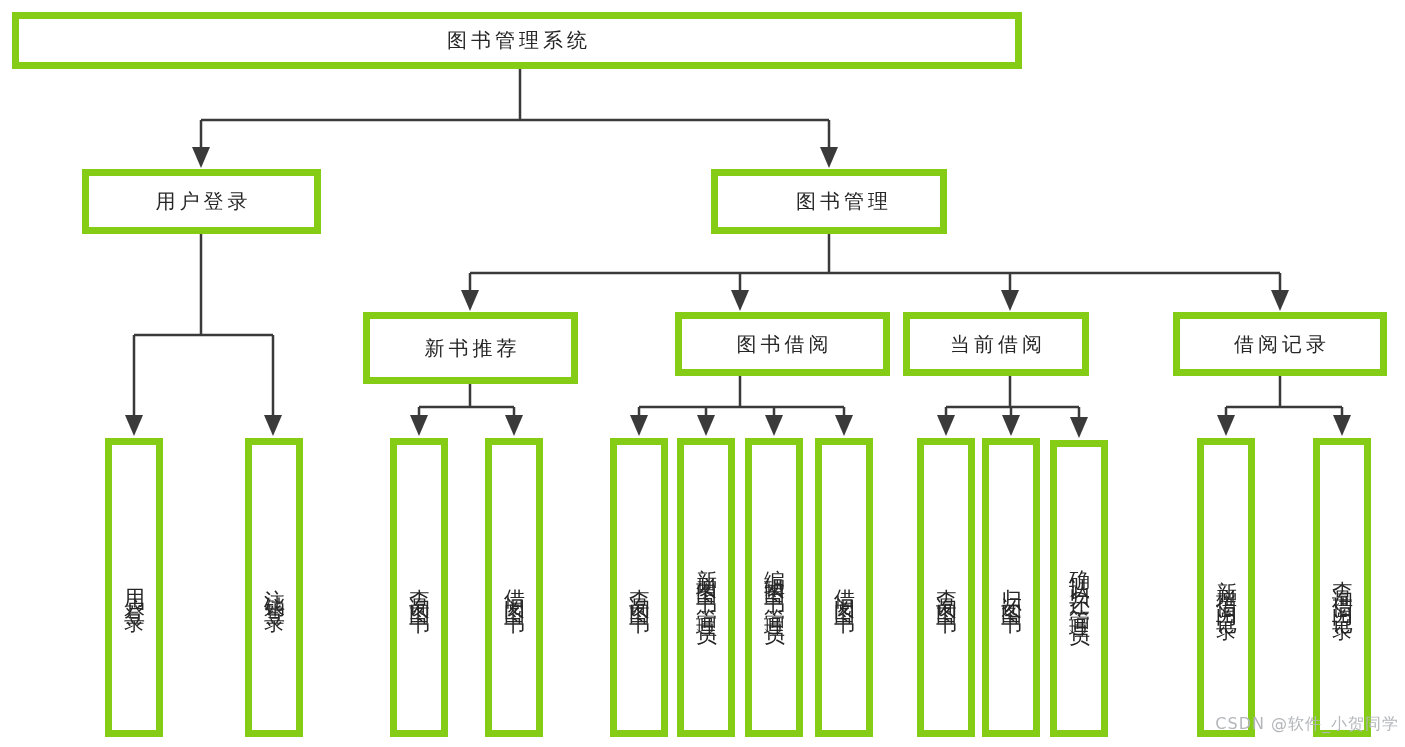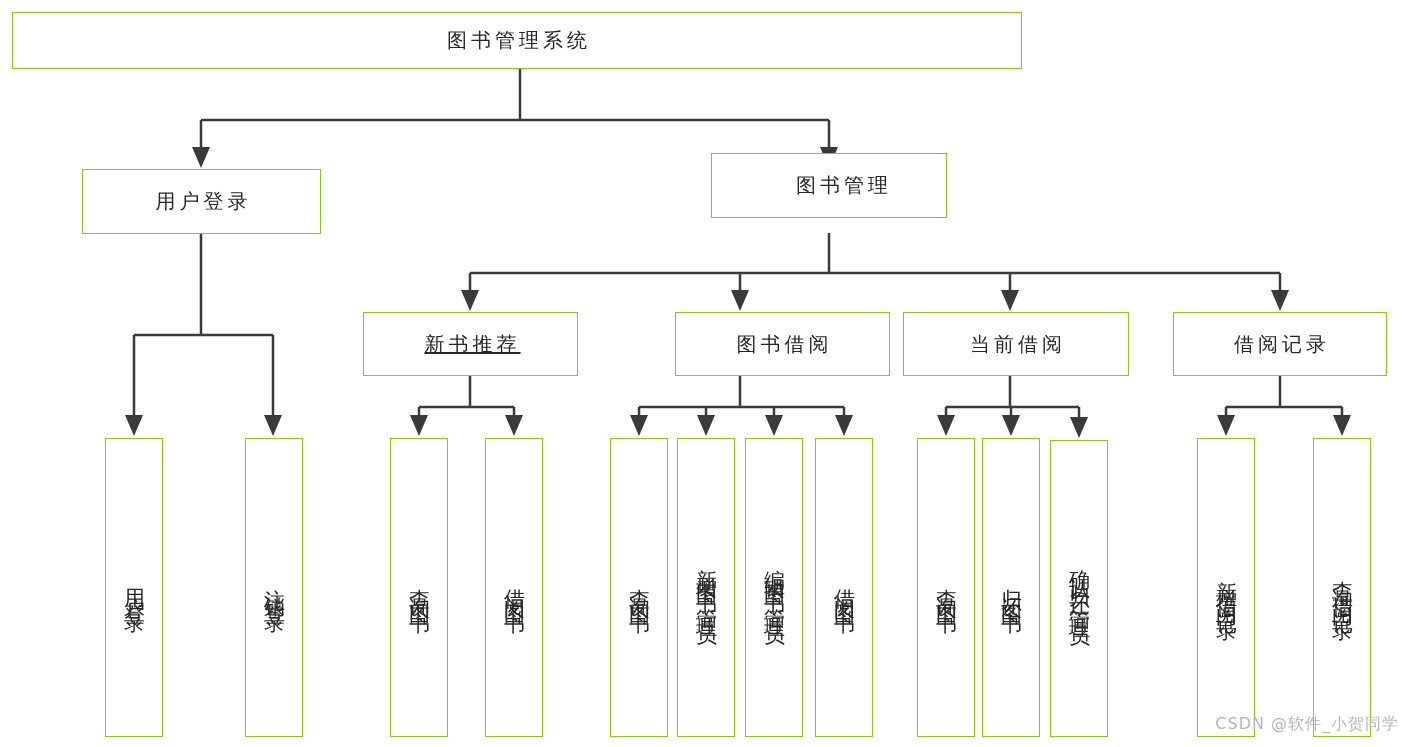--- a/index.html
+++ b/index.html
@@ -8,21 +8,21 @@
     width: 1405px;
     height: 747px;
     background: #ffffff;
     font-family: "DejaVu Sans", "Liberation Sans", sans-serif;
     overflow: hidden;
   }
   .wires { position: absolute; left: 0; top: 0; z-index: 1; }
   .box {
     position: absolute;
     box-sizing: border-box;
-    border: 1px solid #84cc16;
+    border: 7px solid #84cc16;
     background: #ffffff;
     display: flex;
     align-items: center;
     justify-content: center;
     color: #262626;
     z-index: 2;
   }
   .hbox { font-size: 20px; letter-spacing: 4px; text-indent: 4px; white-space: nowrap; }
   .vbox .vtext {
     writing-mode: vertical-lr;
@@ -84,25 +84,25 @@
       <polygon points="1002,415 1020,415 1011,436"></polygon>
       <polygon points="1070,417 1088,417 1079,438"></polygon>
       <polygon points="1217,415 1235,415 1226,436"></polygon>
       <polygon points="1333,415 1351,415 1342,436"></polygon>
     </g>
   </svg>
 
   <div class="box hbox" style="left:12px; top:12px; width:1010px; height:57px;">图书管理系统</div>
 
   <div class="box hbox" style="left:82px; top:169px; width:239px; height:65px;">用户登录</div>
-  <div class="box hbox" style="left:711px; top:153px; width:236px; height:65px;padding-left:26px;">图书管理</div>
+  <div class="box hbox" style="left:711px; top:169px; width:236px; height:65px;padding-left:26px;">图书管理</div>
 
-  <div class="box hbox" style="left:363px; top:312px; width:215px; height:64px;text-decoration:underline;">新书推荐</div>
+  <div class="box hbox" style="left:363px; top:312px; width:215px; height:72px;">新书推荐</div>
   <div class="box hbox" style="left:632px; top:312px; width:215px; height:64px;margin-left:43px;">图书借阅</div>
-  <div class="box hbox" style="left:903px; top:312px; width:226px; height:64px;">当前借阅</div>
+  <div class="box hbox" style="left:903px; top:312px; width:186px; height:64px;">当前借阅</div>
   <div class="box hbox" style="left:1173px; top:312px; width:214px; height:64px;">借阅记录</div>
 
   <div class="box vbox" style="left:105px; top:438px; width:58px; height:299px;">
     <span class="vtext">用户登录</span>
   </div>
   <div class="box vbox" style="left:245px; top:438px; width:58px; height:299px;">
     <span class="vtext">注销登录</span>
   </div>
 
   <div class="box vbox" style="left:390px; top:438px; width:58px; height:299px;">

